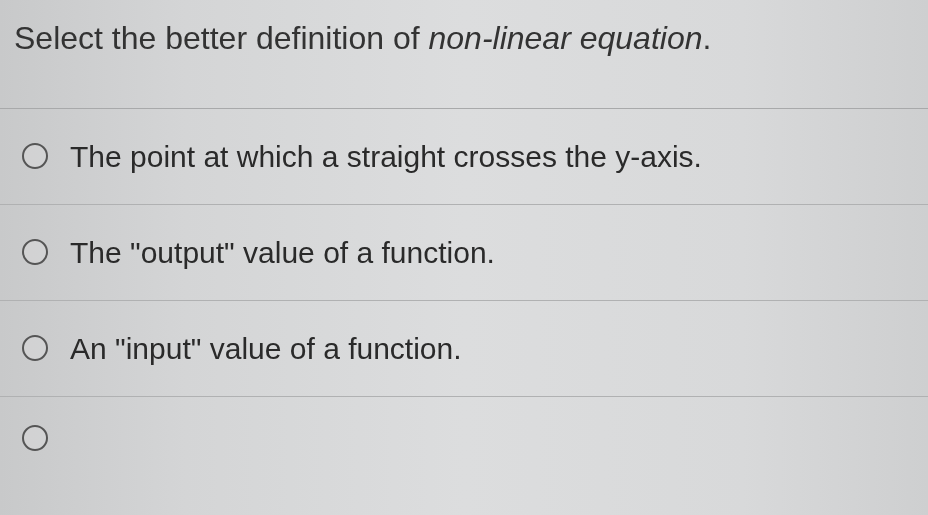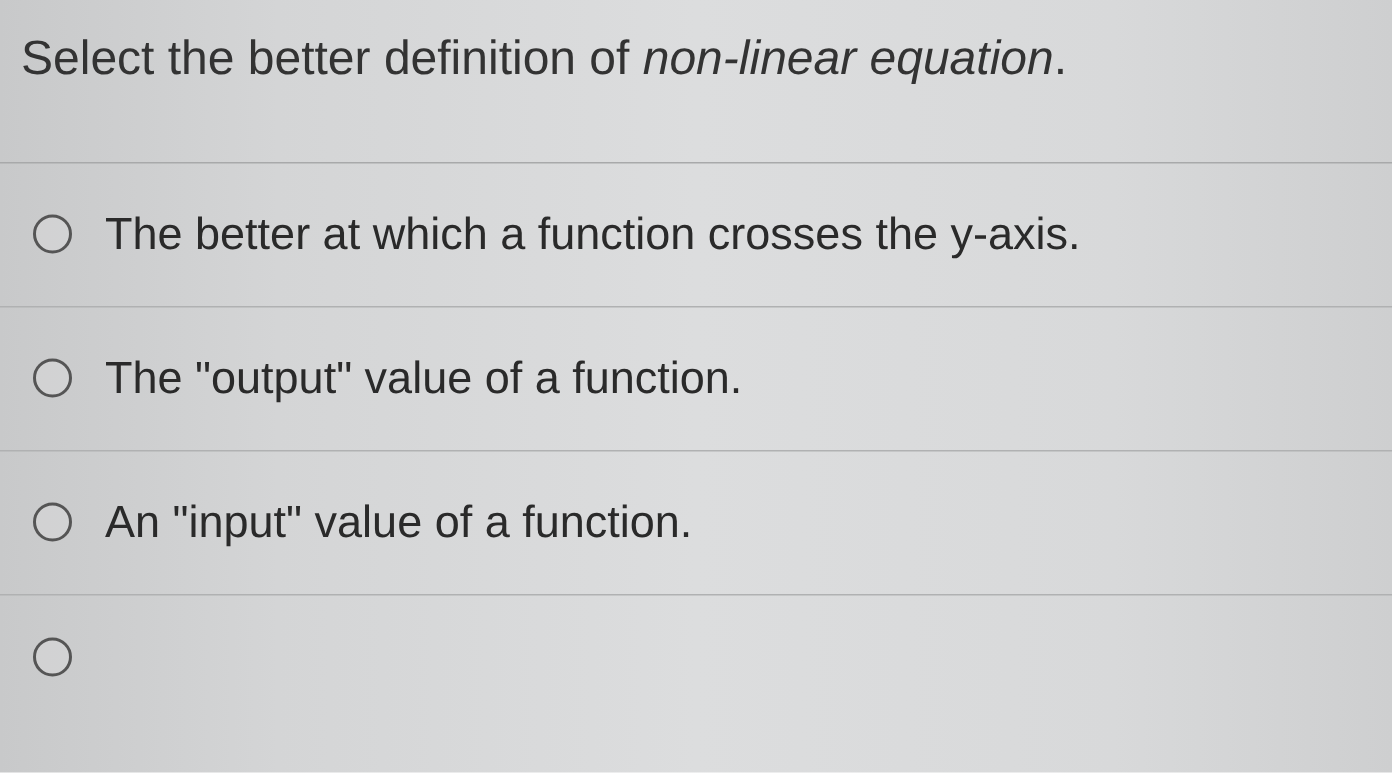--- a/index.html
+++ b/index.html
@@ -57,21 +57,21 @@
 </head>
 <body>
 
 <div class="question-container">
   <div class="question-prompt">
     <span>Select the better definition of  </span><span class="term">non-linear equation</span><span>.</span>
   </div>
 
   <div class="option-row">
     <div class="radio-circle"></div>
-    <div class="option-text">The better at which a function crosses the y-axis.</div>
+    <div class="option-text">The point at which a straight crosses the y-axis.</div>
   </div>
 
   <div class="option-row">
     <div class="radio-circle"></div>
     <div class="option-text">The "output" value of a function.</div>
   </div>
 
   <div class="option-row">
     <div class="radio-circle"></div>
     <div class="option-text">An "input" value of a function.</div>

